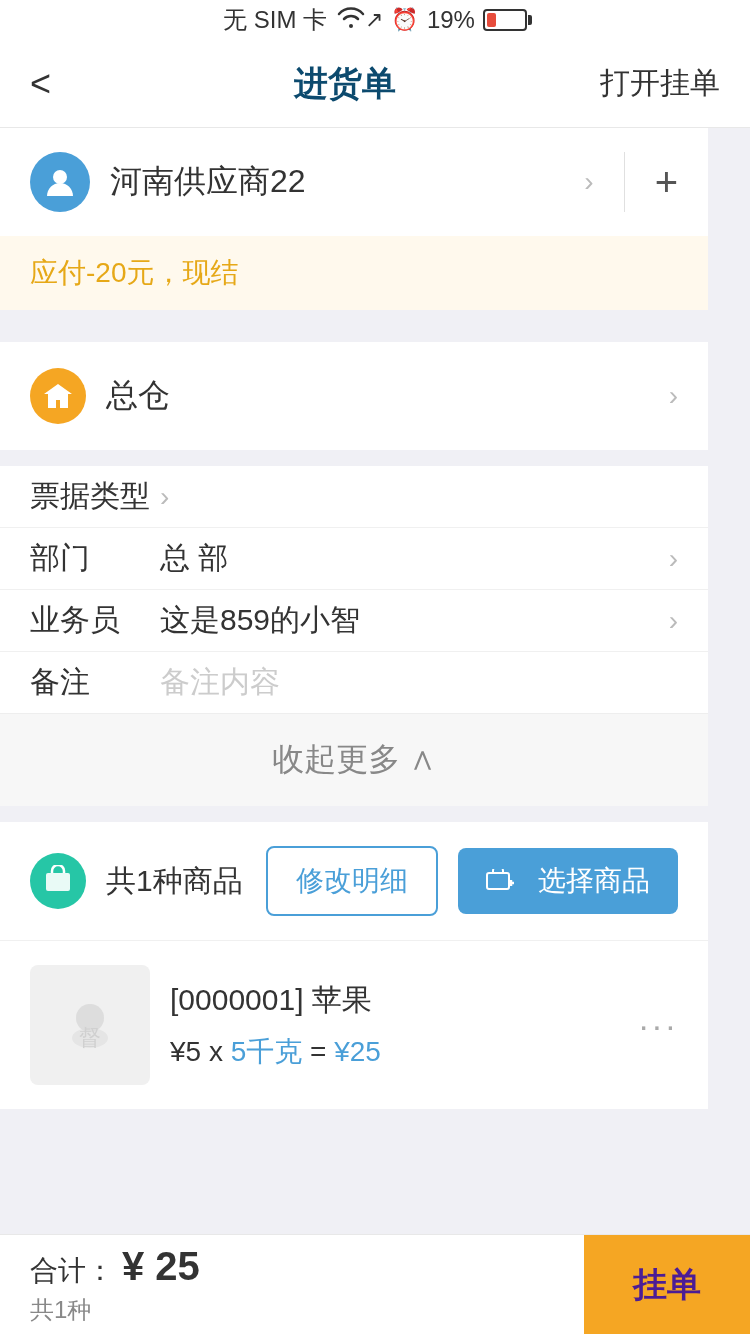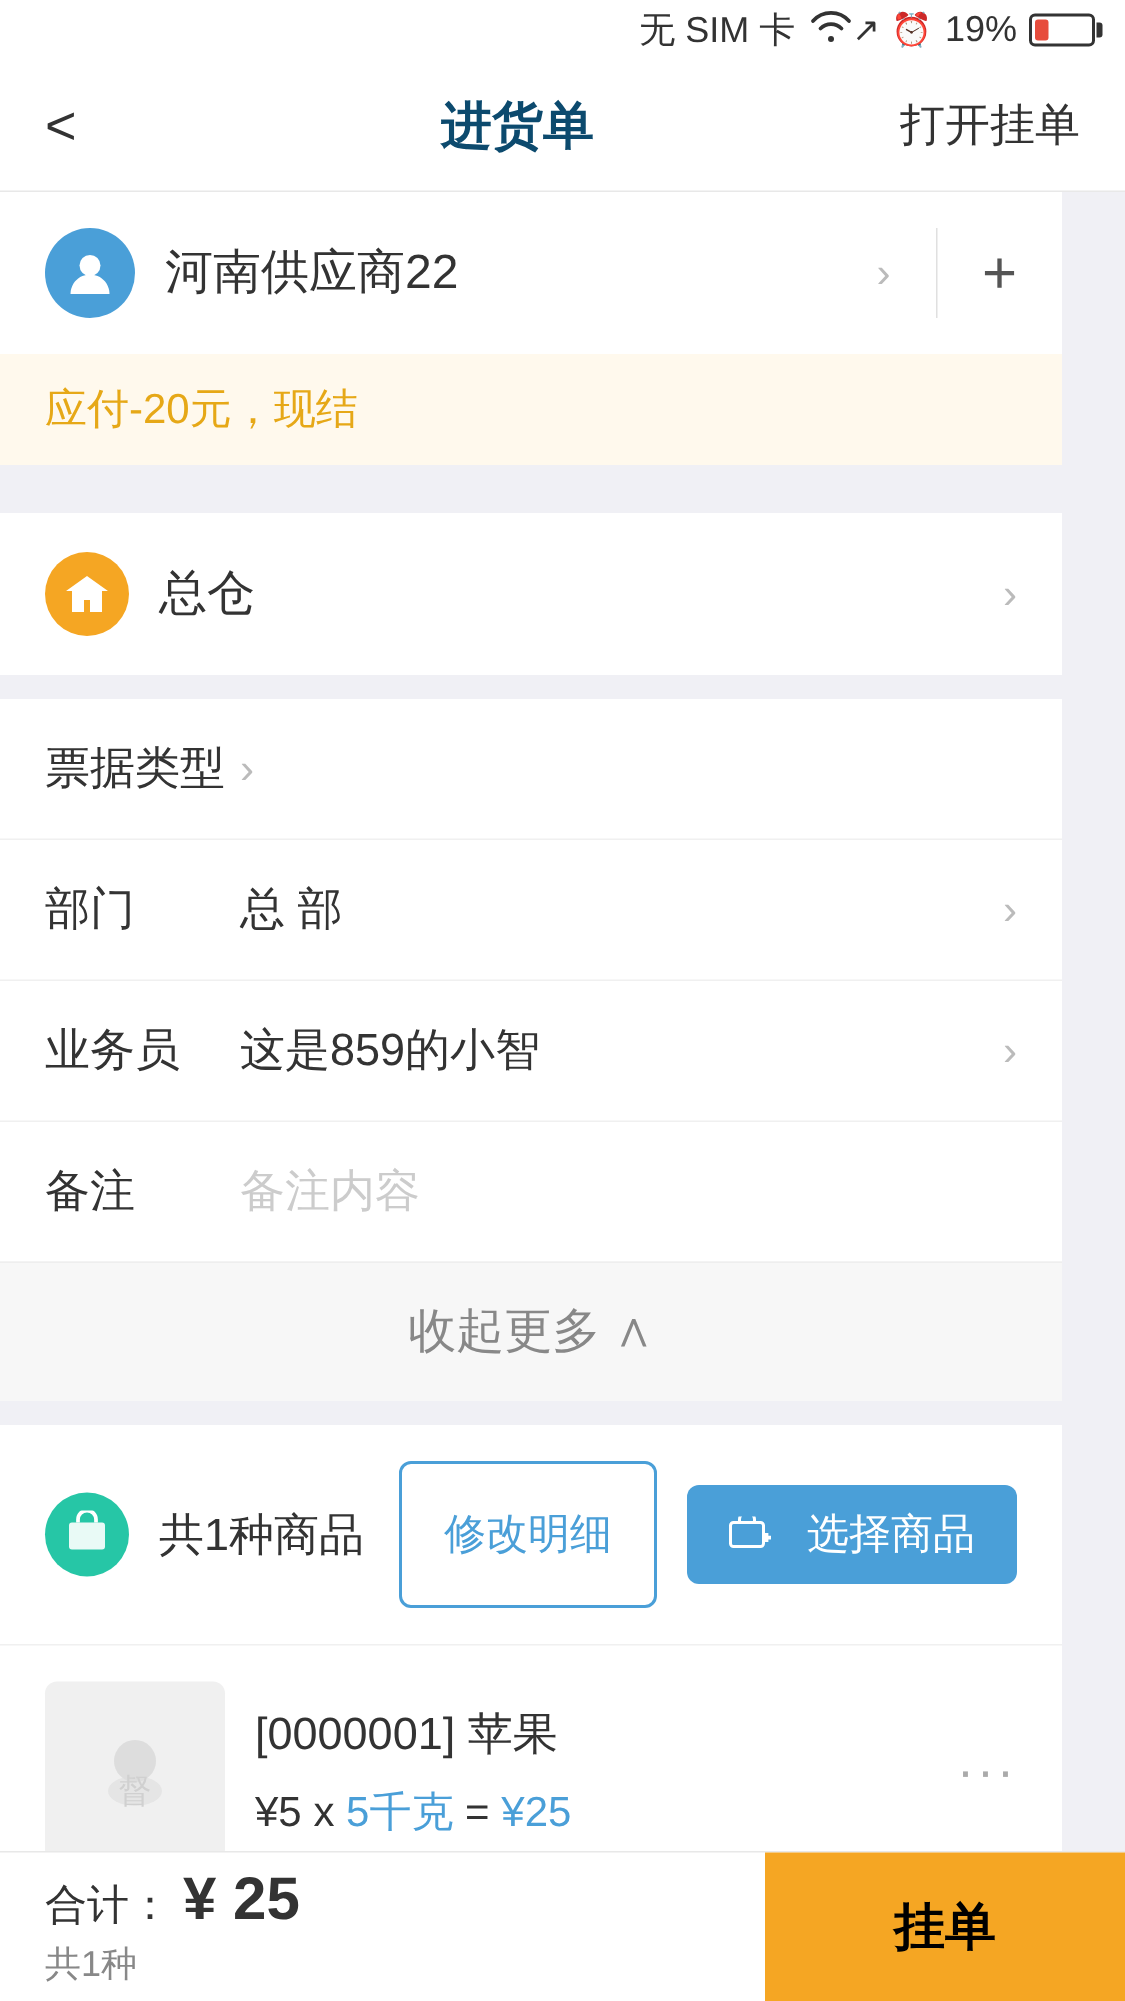--- a/index.html
+++ b/index.html
@@ -13,21 +13,21 @@
       color: #333;
     }
 
     
     .status-bar {
       width: 750px;
       height: 40px;
       background: #fff;
       display: flex;
       align-items: center;
-      justify-content: flex-end;
+      justify-content: center;
       padding: 0 20px;
       font-size: 24px;
       color: #333;
     }
     .status-left { display: flex; align-items: center; gap: 10px; }
     .status-center { font-size: 28px; font-weight: 600; }
     .status-right { display: flex; align-items: center; gap: 8px; font-size: 24px; }
     .battery-icon {
       width: 44px; height: 22px;
       border: 2px solid #333;
@@ -166,21 +166,21 @@
     }
 
     
     .form-section {
       background: #fff;
       border-top: 16px solid #f0f0f5;
     }
     .form-row {
       display: flex;
       align-items: center;
-      padding: 26px 30px;
+      padding: 10px 30px;
       border-bottom: 1px solid #f0f0f0;
     }
     .form-row:last-child {
       border-bottom: none;
     }
     .form-label {
       width: 130px;
       font-size: 30px;
       color: #333;
       flex-shrink: 0;
@@ -227,21 +227,21 @@
     .product-count-label {
       flex: 1;
       font-size: 30px;
       color: #333;
     }
     .btn-outline {
       border: 2px solid #4a9fd8;
       color: #4a9fd8;
       background: #fff;
       border-radius: 8px;
-      padding: 28px 28px;
+      padding: 14px 28px;
       font-size: 28px;
     }
     .btn-blue {
       background: #4a9fd8;
       color: #fff;
       border: none;
       border-radius: 8px;
       padding: 14px 28px;
       font-size: 28px;
       display: flex;
@@ -308,28 +308,28 @@
       font-size: 40px;
       color: #333;
       font-weight: 600;
     }
     .footer-total-sub {
       font-size: 24px;
       color: #888;
       margin-top: 4px;
     }
     .footer-btn-hang {
-      width: 240px;
+      width: 166px;
       height: 100px;
       background: #f5a623;
       display: flex;
       align-items: center;
       justify-content: center;
       font-size: 34px;
-      color: #000000;
+      color: #4c1d95;
       font-weight: 600;
     }
     .footer-btn-checkout {
       width: 200px;
       height: 100px;
       background: #4a9fd8;
       display: flex;
       align-items: center;
       justify-content: center;
       font-size: 34px;

